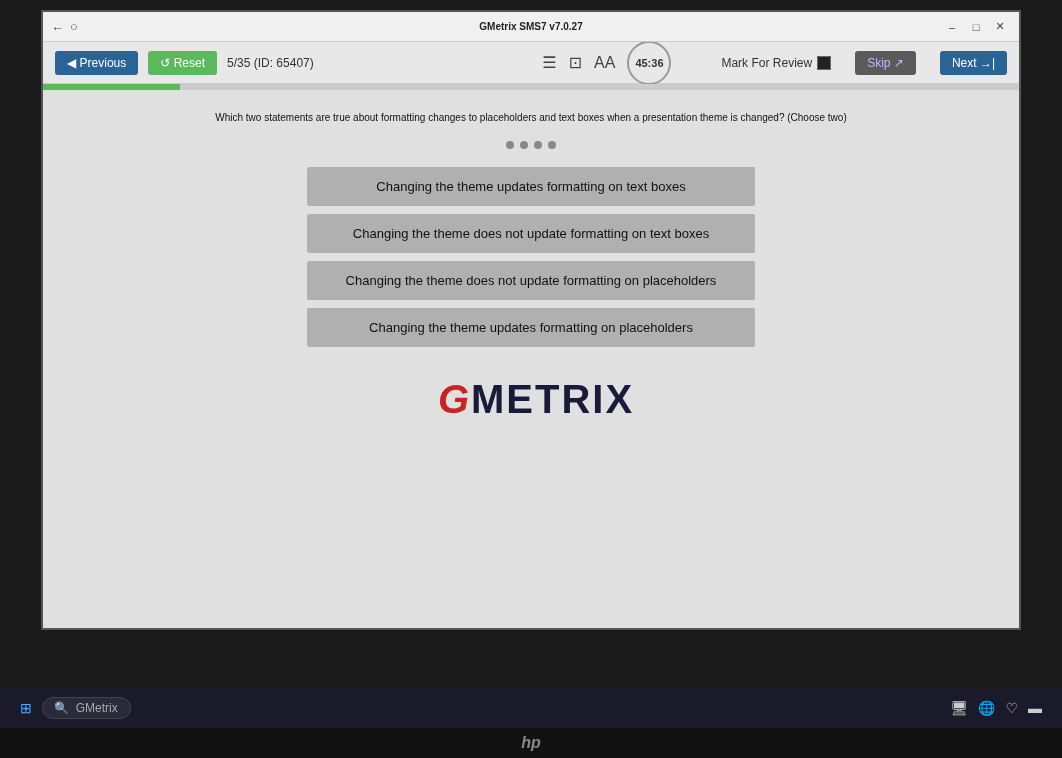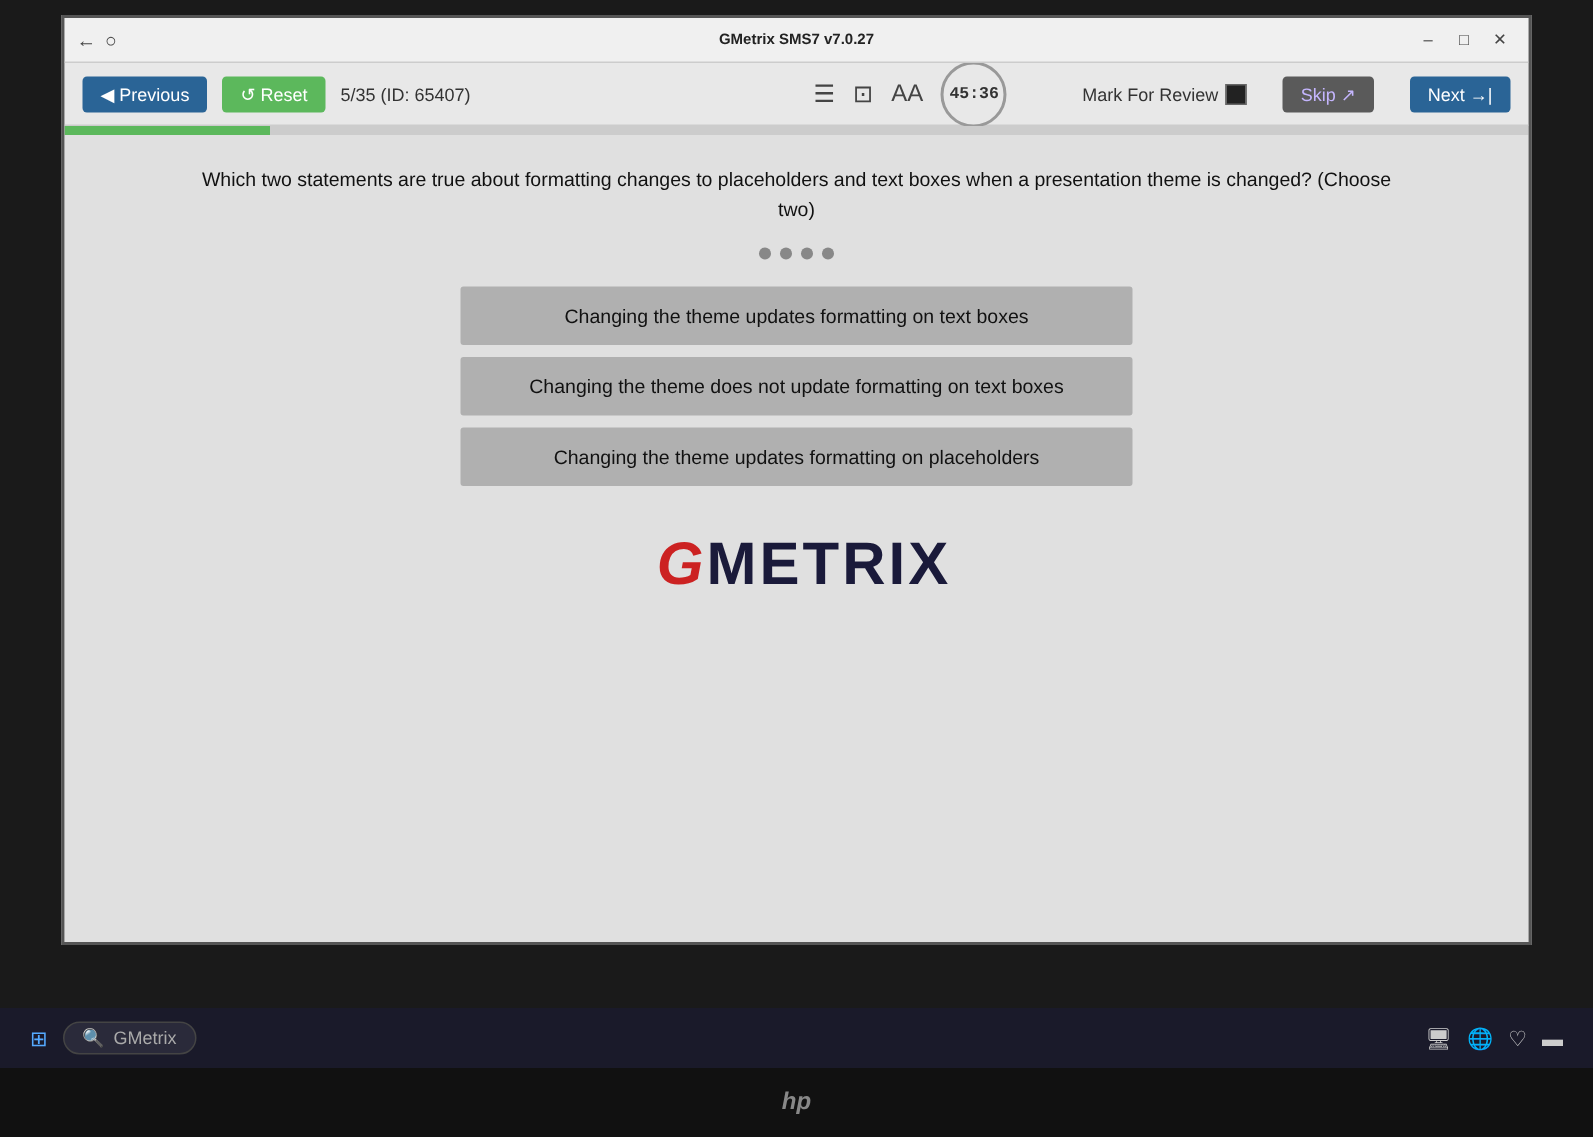--- a/index.html
+++ b/index.html
@@ -133,21 +133,20 @@
       border: 2px solid #999;
       border-radius: 50%;
       width: 44px;
       height: 44px;
       display: flex;
       align-items: center;
       justify-content: center;
       font-size: 11px;
       font-weight: bold;
       color: #333;
-      font-family: Liberation Mono, monospace;
     }
     .toolbar-right {
       display: flex;
       align-items: center;
       gap: 24px;
       margin-left: 40px;
     }
     .mark-review {
       display: flex;
       align-items: center;
@@ -203,21 +202,21 @@
       flex: 1;
       background: #e0e0e0;
       display: flex;
       flex-direction: column;
       align-items: center;
       padding: 20px 30px;
       overflow-y: auto;
     }
 
     .question-text {
-      font-size: 13px;
+      font-size: 10px;
       color: #111;
       text-align: center;
       margin-bottom: 16px;
       line-height: 1.5;
       max-width: 800px;
     }
 
     .dots-row {
       display: flex;
       gap: 6px;
@@ -300,21 +299,21 @@
     }
     .taskbar-icon {
       font-size: 14px;
       color: #ccc;
       cursor: pointer;
     }
 
     
     .hp-area {
       width: 100%;
-      height: 46px;
+      height: 30px;
       background: #111;
       display: flex;
       align-items: center;
       justify-content: center;
     }
     .hp-logo {
       color: #888;
       font-size: 16px;
       font-style: italic;
       font-weight: bold;
@@ -373,20 +372,21 @@
     <div class="dots-row">
       <div class="dot"></div>
       <div class="dot"></div>
       <div class="dot"></div>
       <div class="dot"></div>
     </div>
 
     <div class="answer-options">
       <button class="answer-btn">Changing the theme updates formatting on text boxes</button>
       <button class="answer-btn">Changing the theme does not update formatting on text boxes</button>
+      <button class="answer-btn">Changing the theme does not update formatting on placeholders</button>
       <button class="answer-btn">Changing the theme updates formatting on placeholders</button>
     </div>
 
     <div class="gmetrix-logo">
       <span style="color:#cc2222; font-style:italic;">G</span><span>METRIX</span>
     </div>
 
   </div>
 
 </div>

